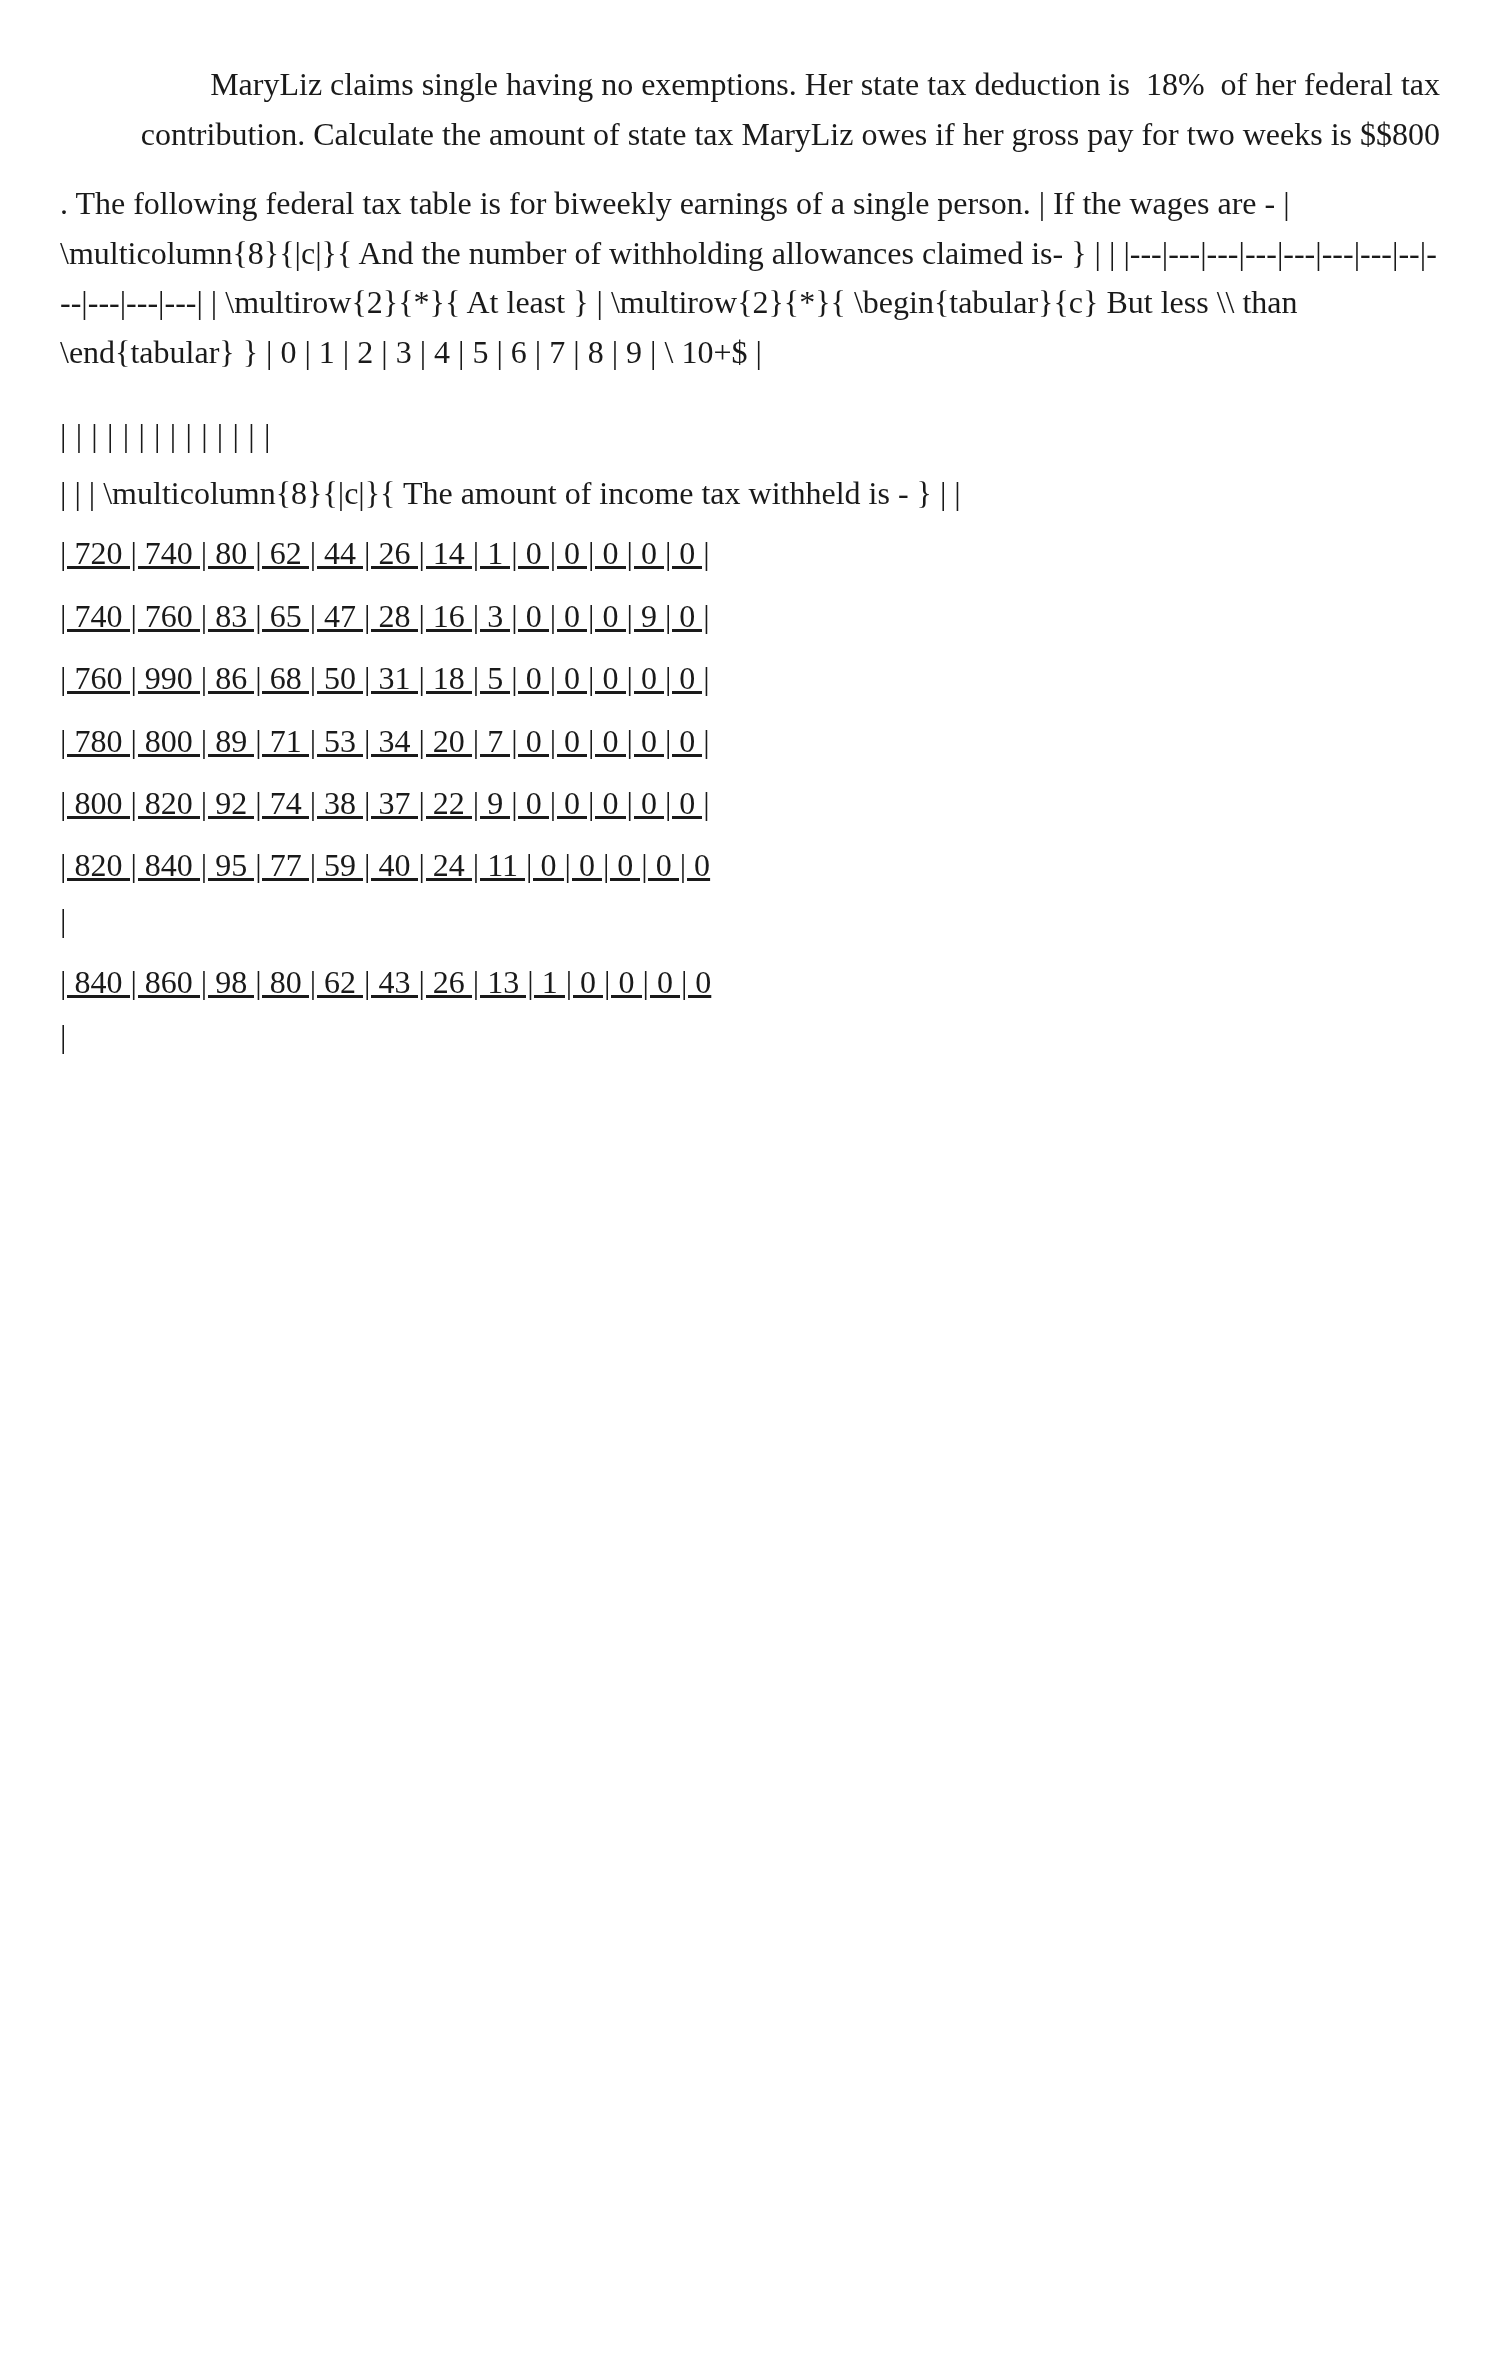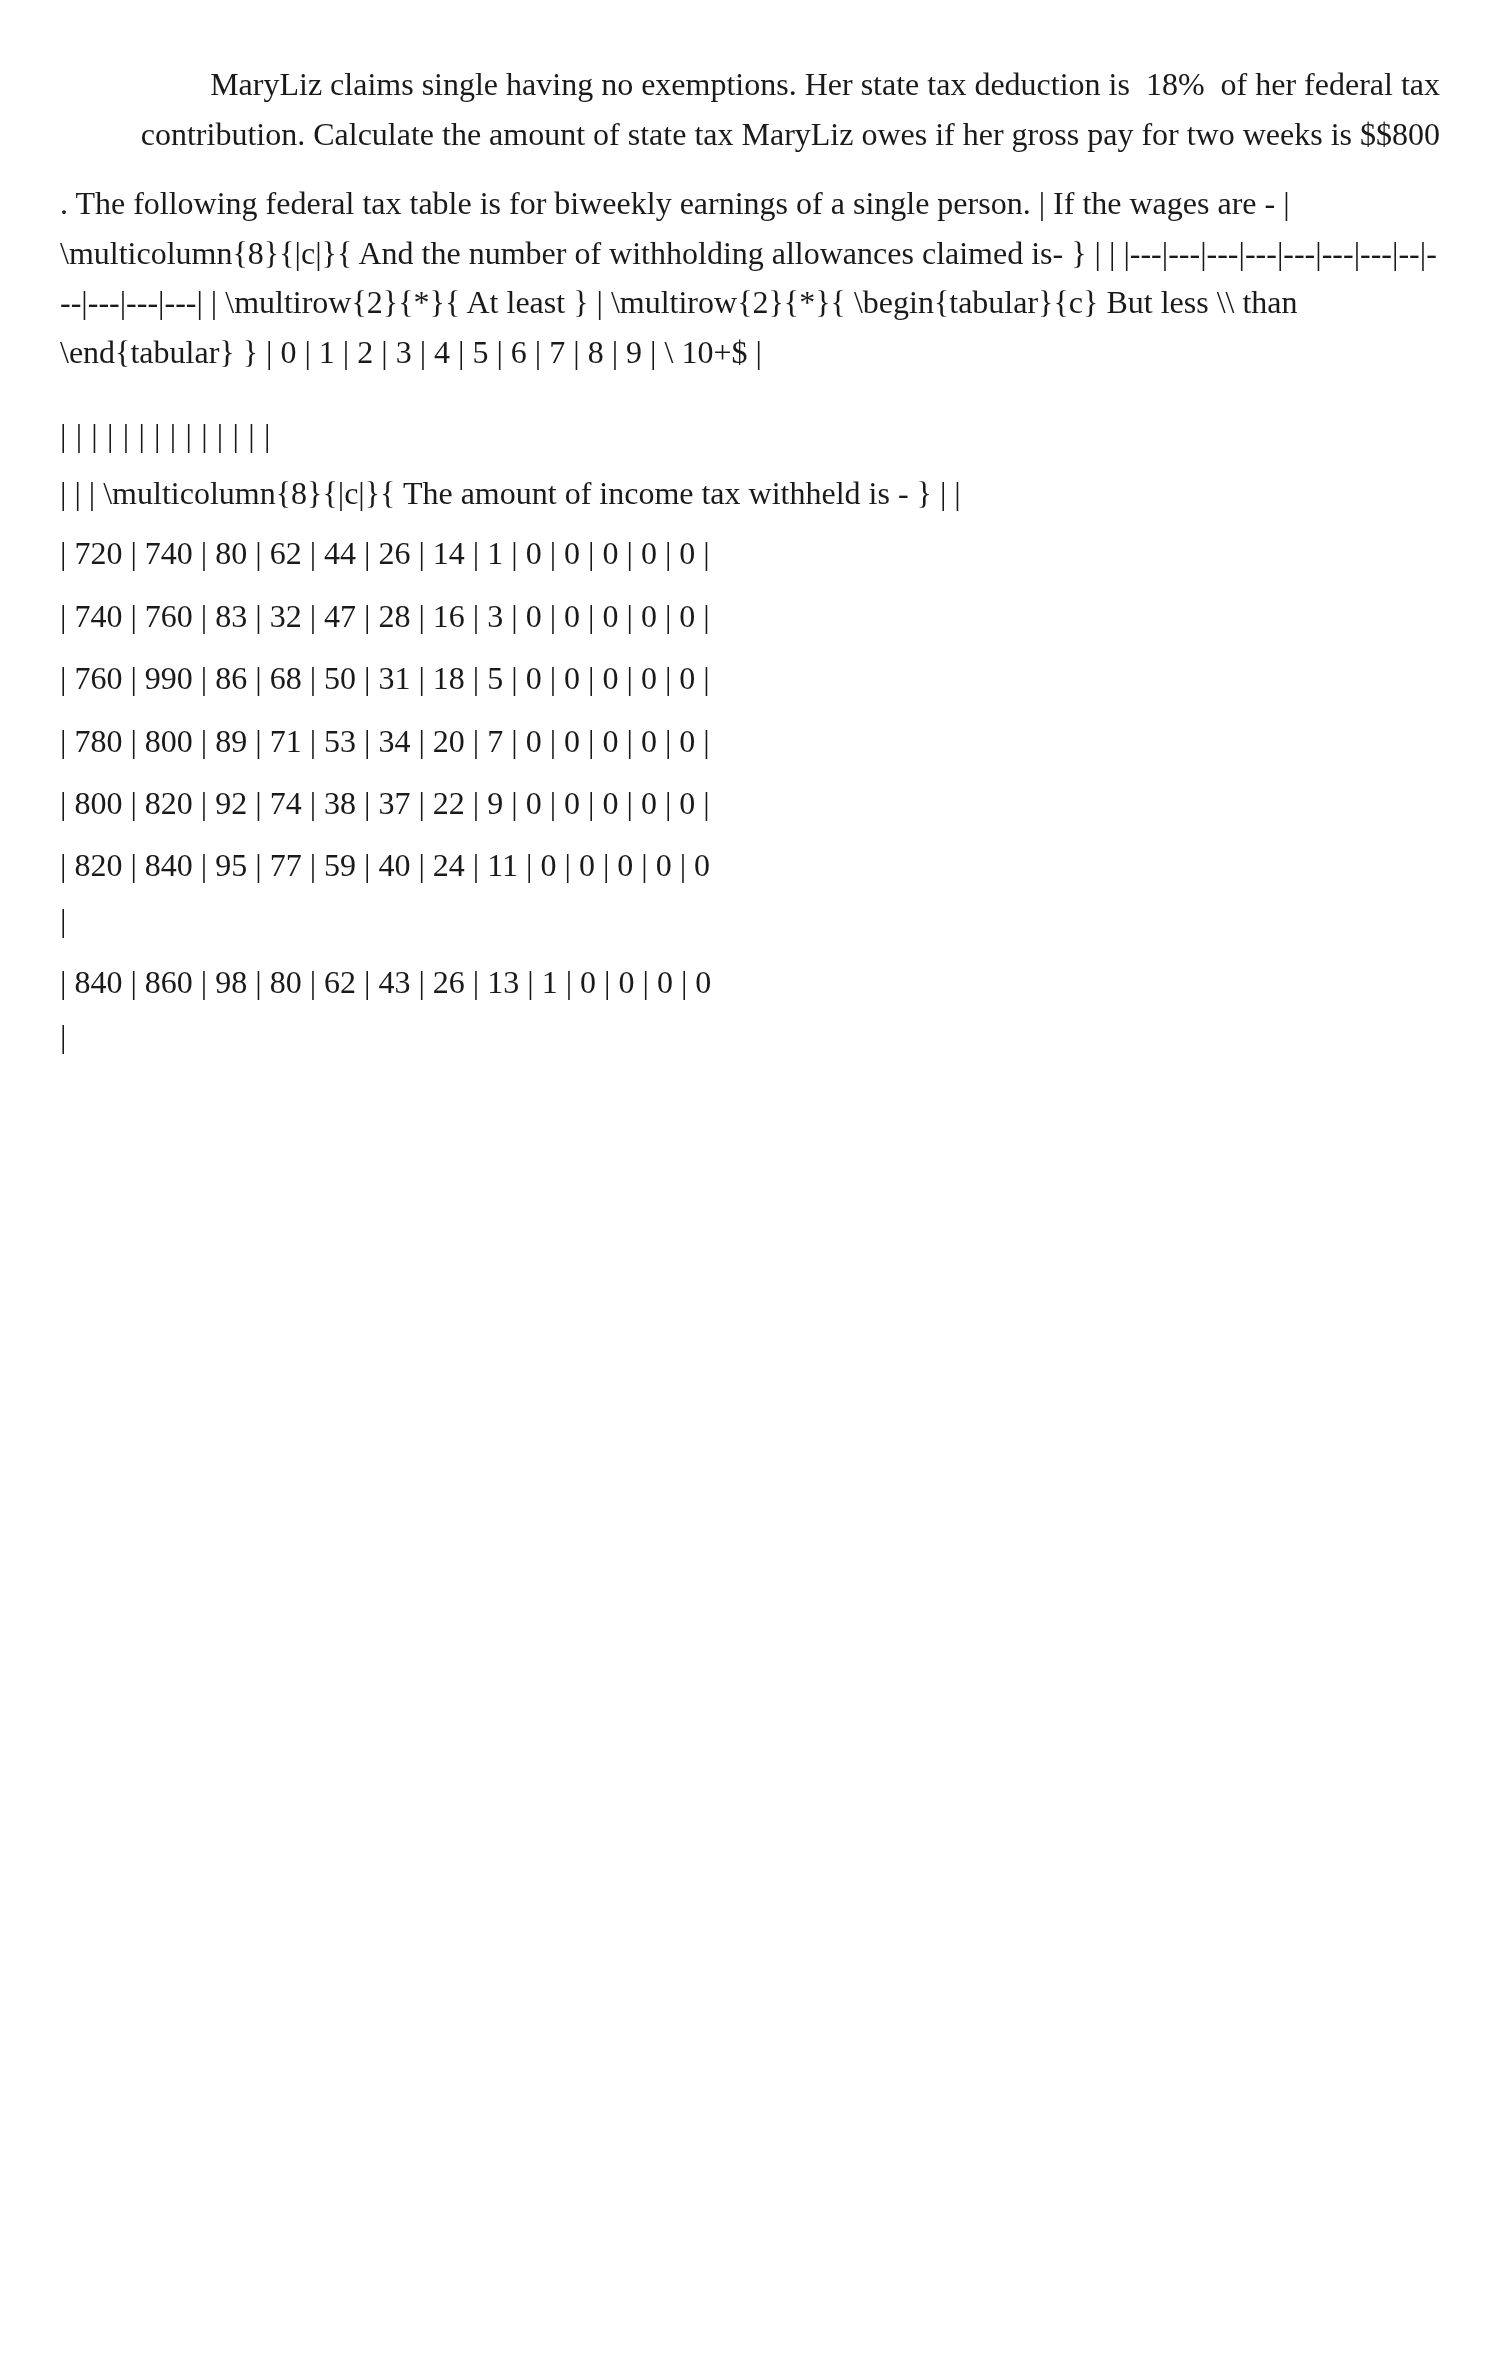--- a/index.html
+++ b/index.html
@@ -38,20 +38,21 @@
 
     .pipe-row {
       font-size: 32px;
       line-height: 1.6;
       letter-spacing: 0.02em;
     }
 
     .data-row {
       font-size: 32px;
       line-height: 1.7;
+      text-decoration: underline;
     }
 
     .block-section {
       margin-bottom: 8px;
     }
   </style>
 </head>
 <body>
 
 <div class="content-wrapper">
@@ -70,21 +71,21 @@
 
   <div class="block-section table-description">
     | | | \multicolumn{8}{|c|}{ The amount of income tax withheld is - } | |
   </div>
 
   <div class="block-section data-row">
     | 720 | 740 | 80 | 62 | 44 | 26 | 14 | 1 | 0 | 0 | 0 | 0 | 0 |
   </div>
 
   <div class="block-section data-row">
-    | 740 | 760 | 83 | 32 | 47 | 28 | 16 | 3 | 0 | 0 | 0 | 0 | 0 |
+    | 740 | 760 | 83 | 65 | 47 | 28 | 16 | 3 | 0 | 0 | 0 | 9 | 0 |
   </div>
 
   <div class="block-section data-row">
     | 760 | 990 | 86 | 68 | 50 | 31 | 18 | 5 | 0 | 0 | 0 | 0 | 0 |
   </div>
 
   <div class="block-section data-row">
     | 780 | 800 | 89 | 71 | 53 | 34 | 20 | 7 | 0 | 0 | 0 | 0 | 0 |
   </div>
 

